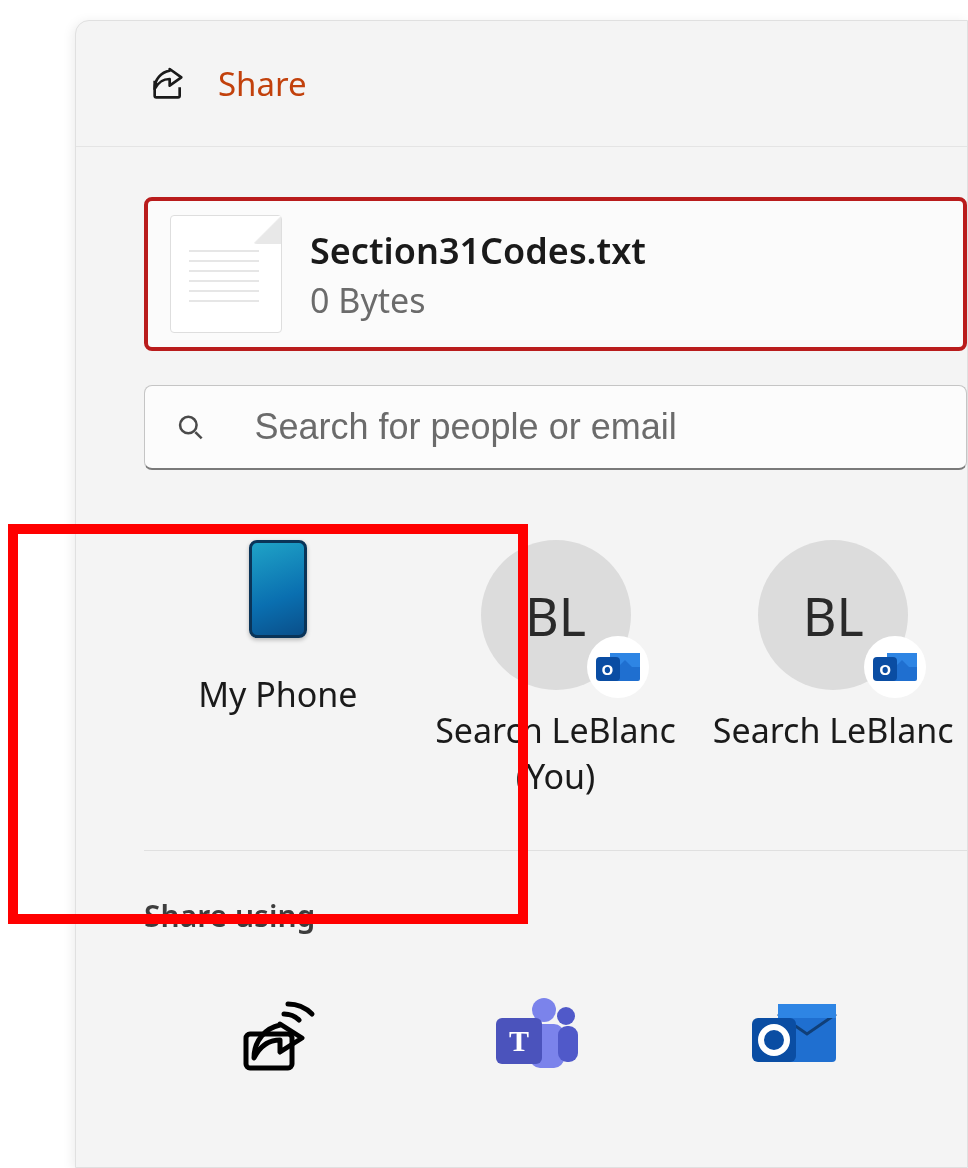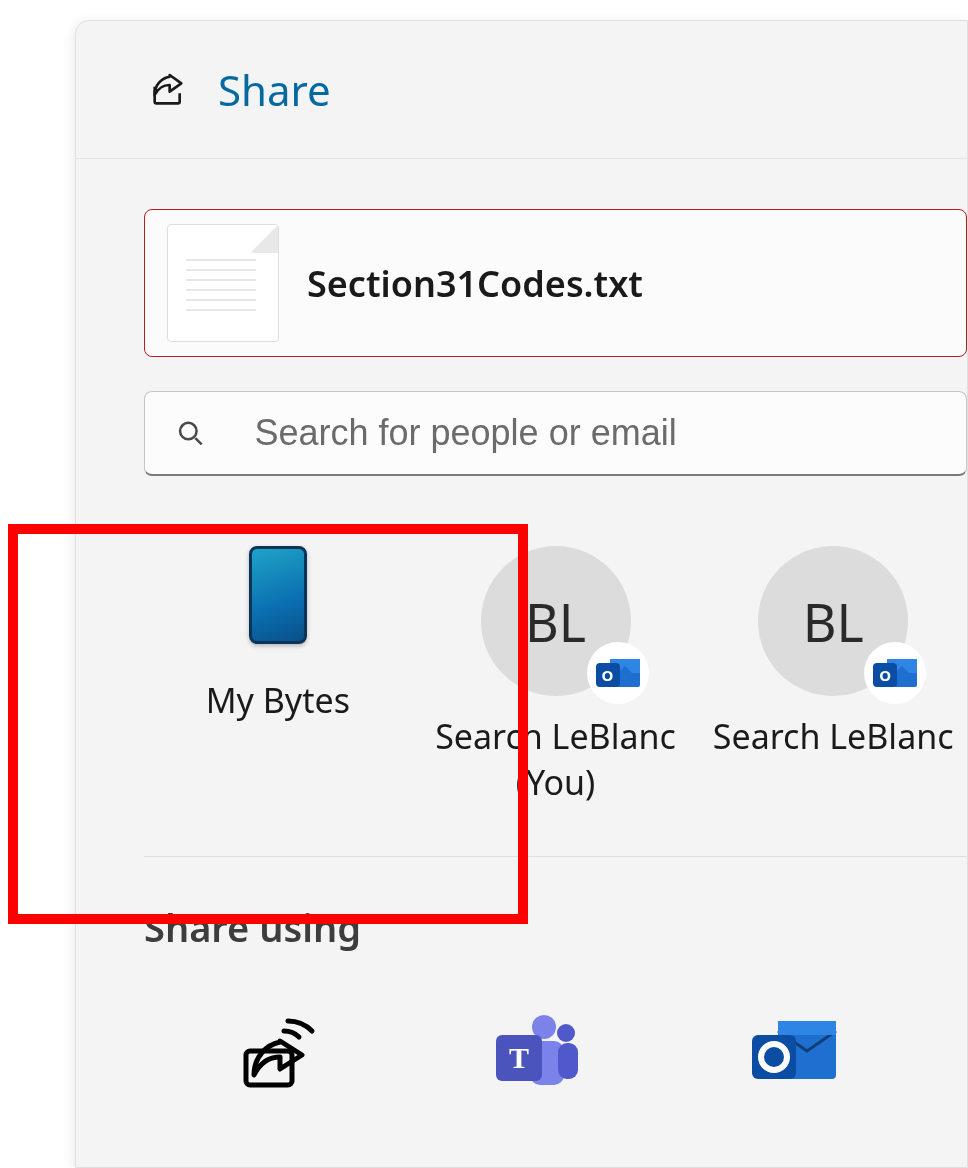--- a/index.html
+++ b/index.html
@@ -16,31 +16,31 @@
     box-shadow: -2px 2px 12px rgba(0,0,0,0.08);
     overflow: hidden;
   }
   .header {
     display: flex;
     align-items: center;
     gap: 30px;
     padding: 40px 60px 40px 72px;
     border-bottom: 1px solid #e4e4e4;
   }
-  .header .title { font-size: 42px; font-weight: 400; color: #0369a1; }
+  .header .title { font-size: 33px; font-weight: 400; color: #c2410c; }
   .share-icon { width: 40px; height: 40px; flex-shrink: 0; }
 
   .content { padding: 50px 0 0 68px; }
 
   .file-card {
     display: flex;
     align-items: center;
     gap: 28px;
     background: #fbfbfb;
-    border: 1px solid #b91c1c;
+    border: 4px solid #b91c1c;
     border-radius: 8px;
     padding: 14px 22px;
     margin-bottom: 34px;
   }
   .file-thumb {
     width: 112px; height: 118px;
     background: #ffffff;
     border: 1px solid #dedede;
     border-radius: 4px;
     position: relative;
@@ -137,21 +137,21 @@
     position: absolute; left: 0; top: 10px;
     width: 24px; height: 24px;
     background: #0a4da3;
     border-radius: 4px;
     color: #fff;
     font-size: 15px; font-weight: 700;
     display: flex; align-items: center; justify-content: center;
   }
 
   .section-label {
-    font-size: 38px; font-weight: 600; color: #3d3d3d;
+    font-size: 30px; font-weight: 600; color: #3d3d3d;
     margin: 44px 0 50px 0;
   }
 
   .apps { display: flex; gap: 120px; padding-left: 60px; }
   .app { width: 140px; height: 100px; display:flex; align-items:center; justify-content:center; cursor:pointer; }
 
   
   .nearby {
     position: relative; width: 100px; height: 80px;
   }
@@ -187,36 +187,37 @@
             <span></span>
             <span></span>
             <span></span>
             <span></span>
             <span></span>
             <span></span>
           </div>
       </div>
       <div class="file-meta">
         <div class="fname">Section31Codes.txt</div>
+        <div class="fsize">0 Bytes</div>
       </div>
     </div>
 
     <div class="search">
       <svg width="34" height="34" viewBox="0 0 24 24" fill="none" stroke="#4a4a4a" stroke-width="2">
         <circle cx="10.5" cy="10.5" r="6.5"></circle>
         <line x1="16" y1="16" x2="21" y2="21"></line>
       </svg>
       <input type="text" placeholder="Search for people or email" style="">
     </div>
 
     <div class="targets">
 
       <div class="target">
         <div class="phone-glyph"></div>
-        <div class="label">My Bytes</div>
+        <div class="label">My Phone</div>
       </div>
 
       <div class="target">
         <div class="circle">
           <span>BL</span>
           <div class="outlook-badge">
             <div class="ol-box">
                 <div class="ol-env"></div>
                 <div class="ol-o">O</div>
               </div>

